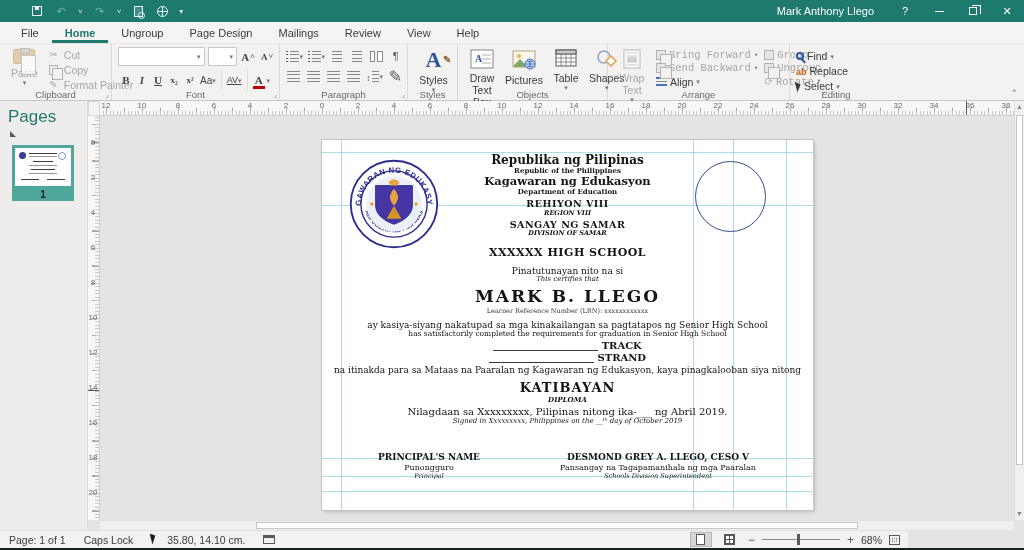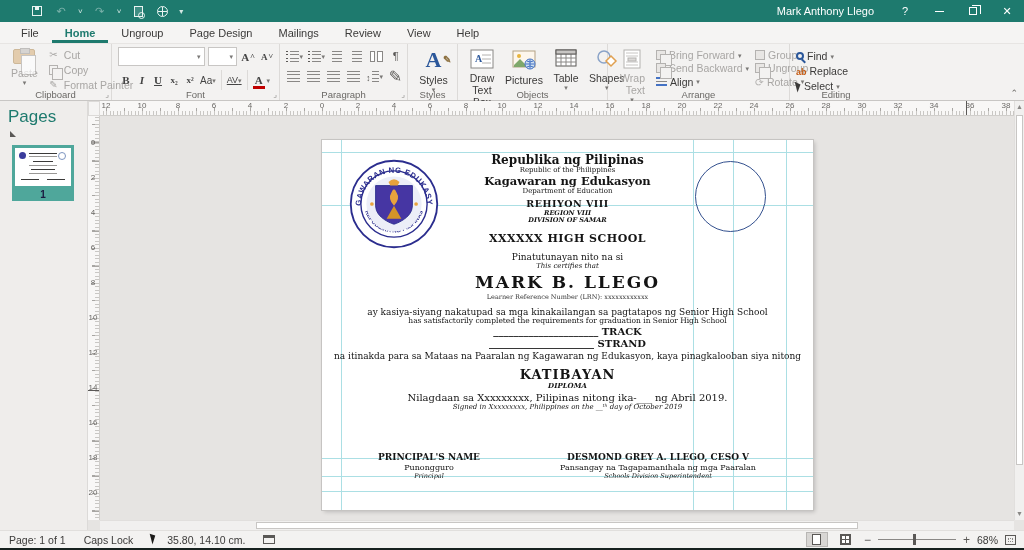--- a/index.html
+++ b/index.html
@@ -40,21 +40,21 @@
   
   .ribbon{position:absolute;left:0;top:44px;width:1024px;height:57px;background:#f3f2f1;
     border-bottom:1px solid #c8c6c4;display:flex;}
   .rgroup{position:relative;height:100%;border-right:1px solid #dcdad8;padding:3px 4px 12px 6px;}
   .glabel{position:absolute;bottom:0;left:0;right:0;text-align:center;font-size:9.5px;color:#6a6865;}
   .launcher{position:absolute;right:2px;bottom:1px;font-size:8px;color:#8a8886;}
   .launcher::before{content:"⌟";}
   .bigbtn{display:flex;flex-direction:column;align-items:center;justify-content:flex-start;
     font-size:10.5px;color:#3b3a39;padding:2px 5px;text-align:center;line-height:1.15;}
   .bigbtn .cap{margin-top:3px;}
-  .dis2{color:#a8a6a4 !important;text-align:right;}
+  .dis2{color:#a8a6a4 !important;}
   .dd{font-size:7px;color:#7a7876;line-height:1;}
   .dd::before{content:"▾";}
   .smrow{display:flex;align-items:center;gap:4px;font-size:10.5px;color:#a8a6a4;height:15px;white-space:nowrap;}
   .ic12{width:13px;height:13px;display:inline-flex;align-items:center;justify-content:center;font-size:10px;}
   .g-cut::before{content:"✂";} .g-copy{width:9px;height:10px;border:1px solid #b4b2b0;position:relative;}
   .g-copy::after{content:"";position:absolute;left:2px;top:2px;width:9px;height:10px;border:1px solid #b4b2b0;background:#f3f2f1;}
   .g-fp::before{content:"✎";}
   
   .i-paste{width:22px;height:26px;background:#dcb98a;border:1px solid #b99a6b;border-radius:2px;position:relative;opacity:.65;}
   .i-paste::before{content:"";position:absolute;left:6px;top:-2px;width:8px;height:4px;background:#c7c5c3;border:1px solid #a5a3a1;}
@@ -83,21 +83,21 @@
   .cols{width:13px;height:11px;display:inline-flex;gap:2px;}
   .cols i{flex:1;border:1px solid #8a8886;background:#fff;}
   
   .i-styles{font-family:"Liberation Serif",serif;font-weight:bold;font-size:22px;color:#2b579a;line-height:22px;position:relative;}
   .i-styles::after{content:"✎";position:absolute;right:-10px;bottom:0;font-size:10px;color:#8a6d3b;}
   
   .obj-ic{width:26px;height:24px;display:flex;align-items:center;justify-content:center;}
   
   .arrow-col{display:flex;flex-direction:column;justify-content:flex-start;gap:1px;padding-top:2px;}
   .arow{display:flex;align-items:center;gap:3px;font-size:10.5px;height:14px;white-space:nowrap;}
-  .arow.en{color:#3b3a39;} .arow.dis3{color:#a8a6a4;}
+  .arow.en{color:#3b3a39;} .arow.dis3{color:#a8a6a4;font-family:Liberation Mono, monospace;}
   .sq{width:10px;height:10px;border:1px solid #b4b2b0;display:inline-block;position:relative;background:#e8e6e4;}
   .sq.b2::after{content:"";position:absolute;left:3px;top:3px;width:10px;height:10px;border:1px solid #b4b2b0;background:#f3f2f1;}
   .i-align{width:11px;height:10px;display:inline-block;background:
     linear-gradient(#4472c4 0 2px,transparent 2px 4px,#8a8886 4px 5px,transparent 5px 7px,#4472c4 7px 9px,transparent 9px);}
   .g-rotate::before{content:"⟳";color:#b4b2b0;}
   .i-find{width:8px;height:8px;border:2px solid #2b579a;border-radius:50%;position:relative;display:inline-block;}
   .i-find::after{content:"";position:absolute;right:-4px;bottom:-4px;width:5px;height:2px;background:#2b579a;transform:rotate(45deg);}
   .i-replace::before{content:"ab";font-size:9px;color:#c55a11;font-weight:bold;}
   .i-select{width:0;height:0;border-left:5px solid #3b3a39;border-top:4px solid transparent;border-bottom:7px solid transparent;transform:rotate(-15deg);display:inline-block;}
   .collapse-rib{position:absolute;right:6px;bottom:2px;font-size:9px;color:#6a6865;}
@@ -134,21 +134,21 @@
   .canvas{position:absolute;left:100px;top:116px;width:914px;height:404px;background:#e6e4e2;overflow:hidden;}
 
   
   .page{position:absolute;left:222px;top:24px;width:491px;height:370px;background:#fff;
     box-shadow:0 0 0 1px #c6c4c2,2px 2px 4px rgba(0,0,0,.18);}
   .guide{position:absolute;background:#abdfe4;z-index:0;}
   .guide.v{width:1px;top:0;bottom:0;} .guide.h{height:1px;left:0;right:0;}
   .cert{position:absolute;left:0;right:0;top:14px;text-align:center;z-index:1;
     font-family:"DejaVu Serif","Liberation Serif",serif;color:#141414;line-height:1.12;}
   .bl1{font-weight:bold;font-size:12px;}
-  .bl2{font-weight:normal;font-size:7px;}
+  .bl2{font-weight:bold;font-size:7px;}
   .hdr{font-weight:bold;font-size:9.5px;letter-spacing:.5px;margin-top:3px;}
   .hdr-i{font-weight:bold;font-style:italic;font-size:6.5px;}
   .school{font-weight:bold;font-size:11px;letter-spacing:.5px;margin-top:9px;}
   .ln{font-size:9px;margin-top:7px;}
   .ln-i{font-style:italic;font-size:7px;}
   .bigname{font-weight:bold;font-size:17px;letter-spacing:2px;margin-top:3px;}
   .lrn{font-size:6.5px;margin-top:2px;color:#333;}
   .body9{font-size:9px;margin-top:6px;}
   .body-i{font-size:7.5px;}
   .track{font-weight:bold;font-size:10px;margin-top:1px;}
@@ -164,21 +164,21 @@
     border:1.5px solid #33508e;z-index:1;background:transparent;}
 
   
   .vscroll{position:absolute;left:1014px;top:101px;width:10px;height:419px;background:#f1f0ef;border-left:1px solid #e1dfdd;}
   .vthumb{position:absolute;left:1px;right:1px;top:14px;height:350px;background:#fff;border:1px solid #c8c6c4;}
   .sarr{position:absolute;left:0;right:0;text-align:center;font-size:7px;color:#8a8886;line-height:10px;}
   .hscroll{position:absolute;left:100px;top:520px;width:914px;height:10px;background:#f1f0ef;border-top:1px solid #e1dfdd;}
   .hthumb{position:absolute;top:1px;bottom:1px;left:156px;width:602px;background:#fff;border:1px solid #c8c6c4;}
 
   
-  .statusbar{position:absolute;left:0;top:530px;width:1024px;height:18px;background:#f3f2f1;
+  .statusbar{position:absolute;left:0;top:530px;width:908px;height:18px;background:#f3f2f1;
     border-top:1px solid #e1dfdd;display:flex;align-items:center;font-size:10.5px;color:#3b3a39;}
   .sb-item{padding:0 9px;white-space:nowrap;}
   .i-cursor{width:0;height:0;border-left:5px solid #1b1a19;border-top:3px solid transparent;border-bottom:8px solid transparent;transform:rotate(-15deg);display:inline-block;}
   .i-objsz{width:12px;height:9px;border:1px solid #5a5856;display:inline-block;background:linear-gradient(#5a5856 0 2px,transparent 2px);}
   .sb-right{margin-left:auto;display:flex;align-items:center;gap:7px;padding-right:8px;}
   .vb{width:22px;height:15px;border:1px solid transparent;display:flex;align-items:center;justify-content:center;}
   .vb.active{background:#d8d6d4;border-color:#b8b6b4;}
   .i-page1{width:9px;height:11px;border:1px solid #5a5856;background:#fff;}
   .i-grid{width:11px;height:11px;background:
     linear-gradient(#5a5856 0 1px,transparent 1px) 0 0/100% 4px repeat-y,
@@ -572,20 +572,21 @@
 
     <div class="circle-ph"></div>
 
     <div class="cert">
       <div class="bl1">Republika ng Pilipinas</div>
       <div class="bl2">Republic of the Philippines</div>
       <div class="bl1" style="font-size:11.5px;">Kagawaran ng Edukasyon</div>
       <div class="bl2">Department of Education</div>
       <div class="hdr">REHIYON VIII</div>
       <div class="hdr-i">REGION VIII</div>
+      <div class="hdr">SANGAY NG SAMAR</div>
       <div class="hdr-i">DIVISION OF SAMAR</div>
       <div class="school">XXXXXX HIGH SCHOOL</div>
       <div class="ln">Pinatutunayan nito na si</div>
       <div class="ln-i">This certifies that</div>
       <div class="bigname">MARK B. LLEGO</div>
       <div class="lrn">Learner Reference Number (LRN):  xxxxxxxxxxxx</div>
       <div class="body9" style="margin-top:5px;">ay kasiya-siyang nakatupad sa mga kinakailangan sa pagtatapos ng Senior High School</div>
       <div class="body-i">has satisfactorily completed the requirements for graduation in Senior High School</div>
       <div class="track">_____________________ TRACK</div>
       <div class="track">_____________________ STRAND</div>

